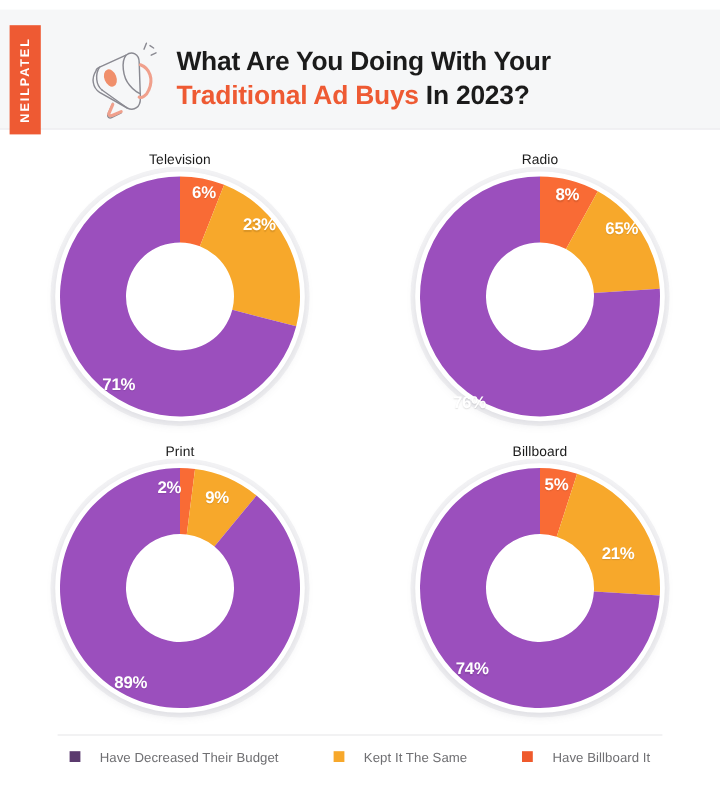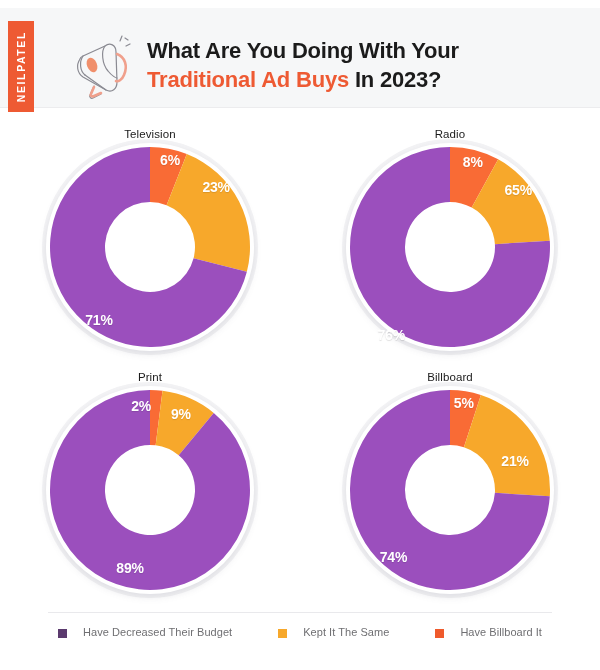--- a/index.html
+++ b/index.html
@@ -139,21 +139,21 @@
     left: 0;
     top: 626px;
     width: 600px;
     display: flex;
     justify-content: center;
     align-items: center;
     gap: 46px;
   }
   .legend-item {
     display: flex;
-    align-items: flex-end;
+    align-items: flex-start;
     gap: 16px;
   }
   .legend-swatch {
     width: 9px;
     height: 9px;
     display: inline-block;
     flex: 0 0 auto;
   }
   .legend-label {
     font-size: 11px;
@@ -229,21 +229,21 @@
       <div class="chart-title">Print</div>
       <div class="donut-wrap">
         <div class="donut-halo"></div>
         <svg class="donut-svg" width="208" height="208" viewBox="0 0 208 208">
           <path d="M 104 4 A 100 100 0 0 1 116.53332335643043 4.788529868552217 L 109.63999551039369 59.354838440848496 A 45 45 0 0 0 104 59 Z" fill="#f96b35"></path>
           <path d="M 116.53332335643043 4.788529868552217 A 100 100 0 0 1 167.742398974869 26.948675722421086 L 132.68407953869104 69.32690407508949 A 45 45 0 0 0 109.63999551039369 59.354838440848496 Z" fill="#f7a82b"></path>
           <path d="M 167.742398974869 26.948675722421086 A 100 100 0 1 1 103.99999999999999 4 L 103.99999999999999 59 A 45 45 0 1 0 132.68407953869104 69.32690407508949 Z" fill="#9b4fbd"></path>
         </svg>
         <div class="slice-label" style="left: 95.1569px; top: 19.8634px;">2%</div>
         <div class="slice-label" style="left: 134.868px; top: 27.6001px;">9%</div>
-        <div class="slice-label" style="left: 72px; top: 181.671px; padding-left: 24px;">89%</div>
+        <div class="slice-label" style="left: 51px; top: 181.671px; padding-left: 24px;">89%</div>
       </div>
     </div>
     <div class="chart-cell">
       <div class="chart-title">Billboard</div>
       <div class="donut-wrap">
         <div class="donut-halo"></div>
         <svg class="donut-svg" width="208" height="208" viewBox="0 0 208 208">
           <path d="M 104 4 A 100 100 0 0 1 134.90169943749476 8.89434837048465 L 117.90576474687263 61.20245676671809 A 45 45 0 0 0 104 59 Z" fill="#f96b35"></path>
           <path d="M 134.90169943749476 8.89434837048465 A 100 100 0 0 1 203.80267284282715 110.27905195293133 L 148.91120277927223 106.8255733788191 A 45 45 0 0 0 117.90576474687263 61.20245676671809 Z" fill="#f7a82b"></path>
           <path d="M 203.80267284282715 110.27905195293133 A 100 100 0 1 1 103.99999999999999 4 L 103.99999999999999 59 A 45 45 0 1 0 148.91120277927223 106.8255733788191 Z" fill="#9b4fbd"></path>

